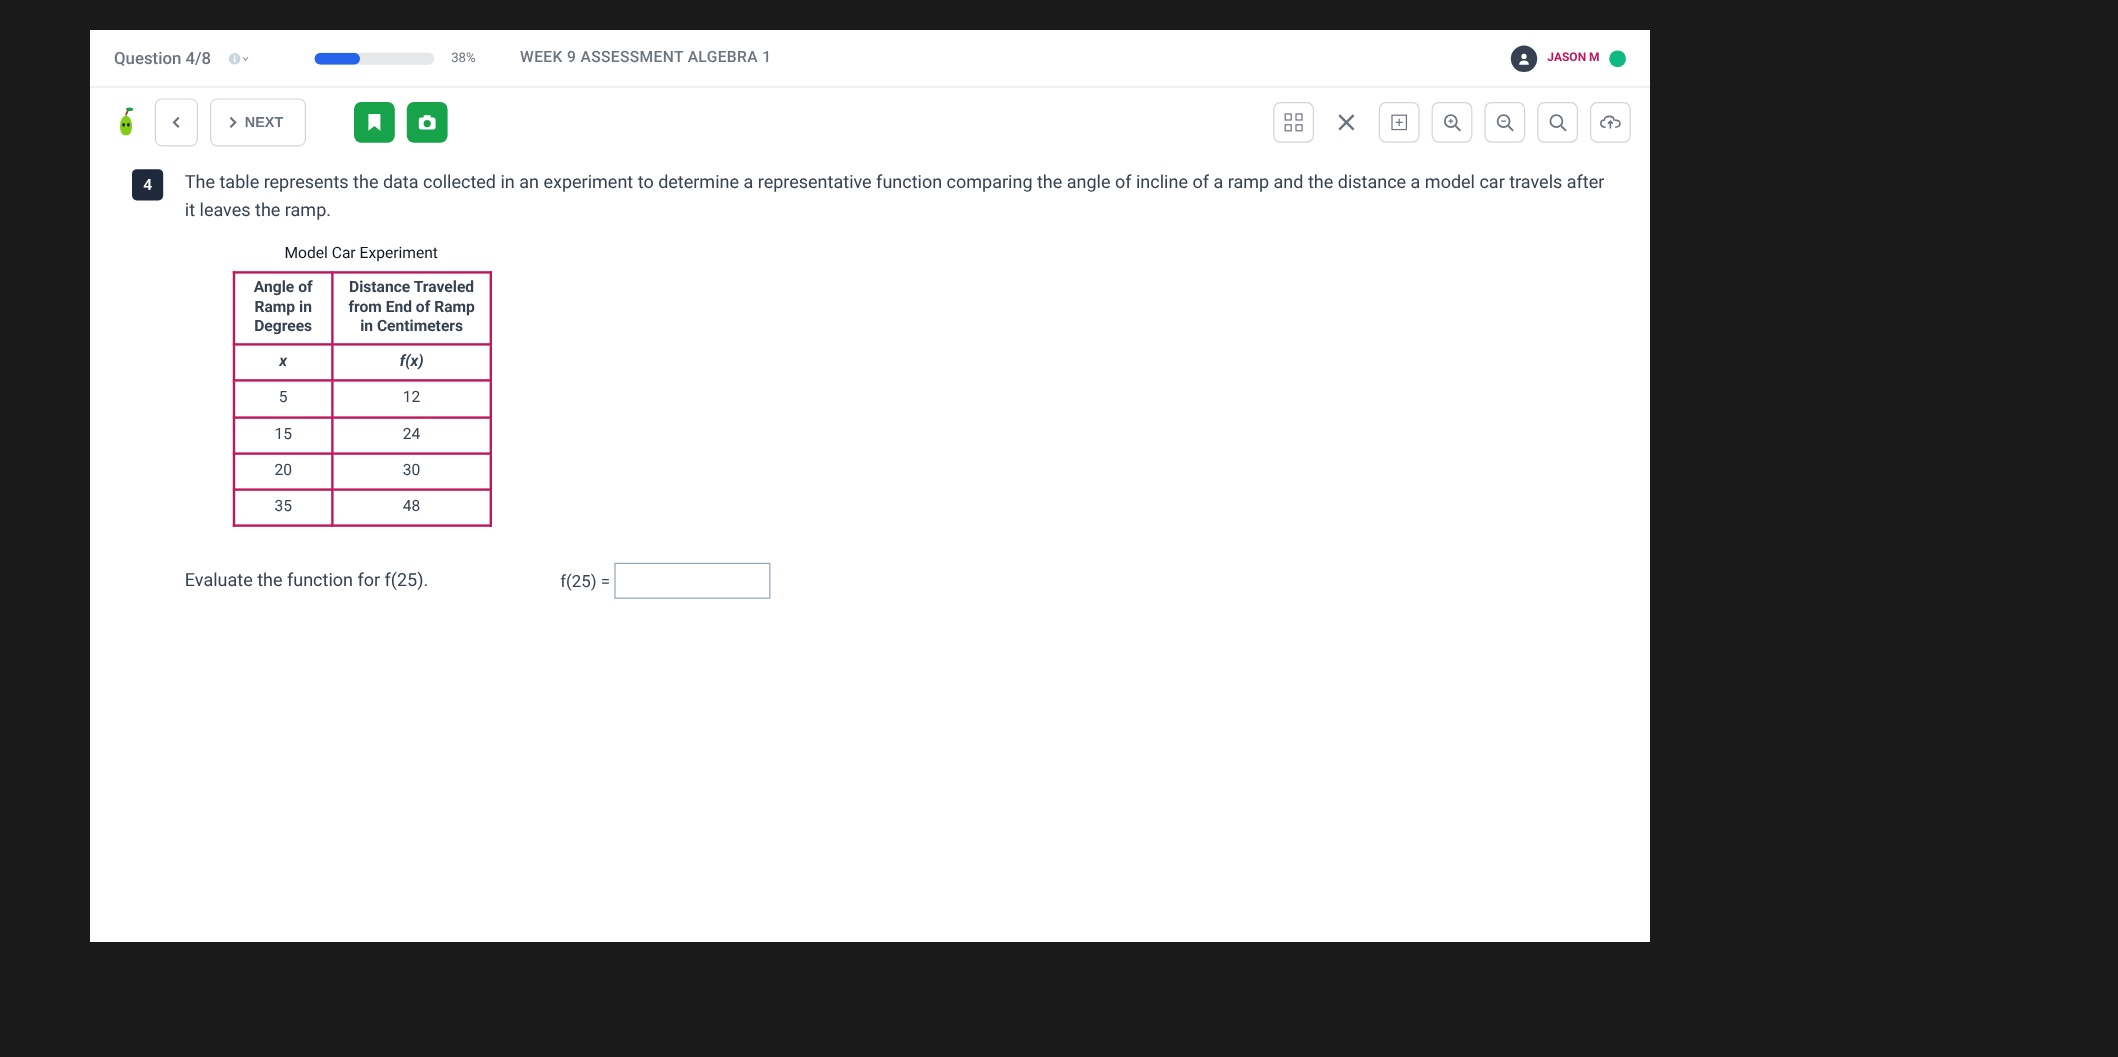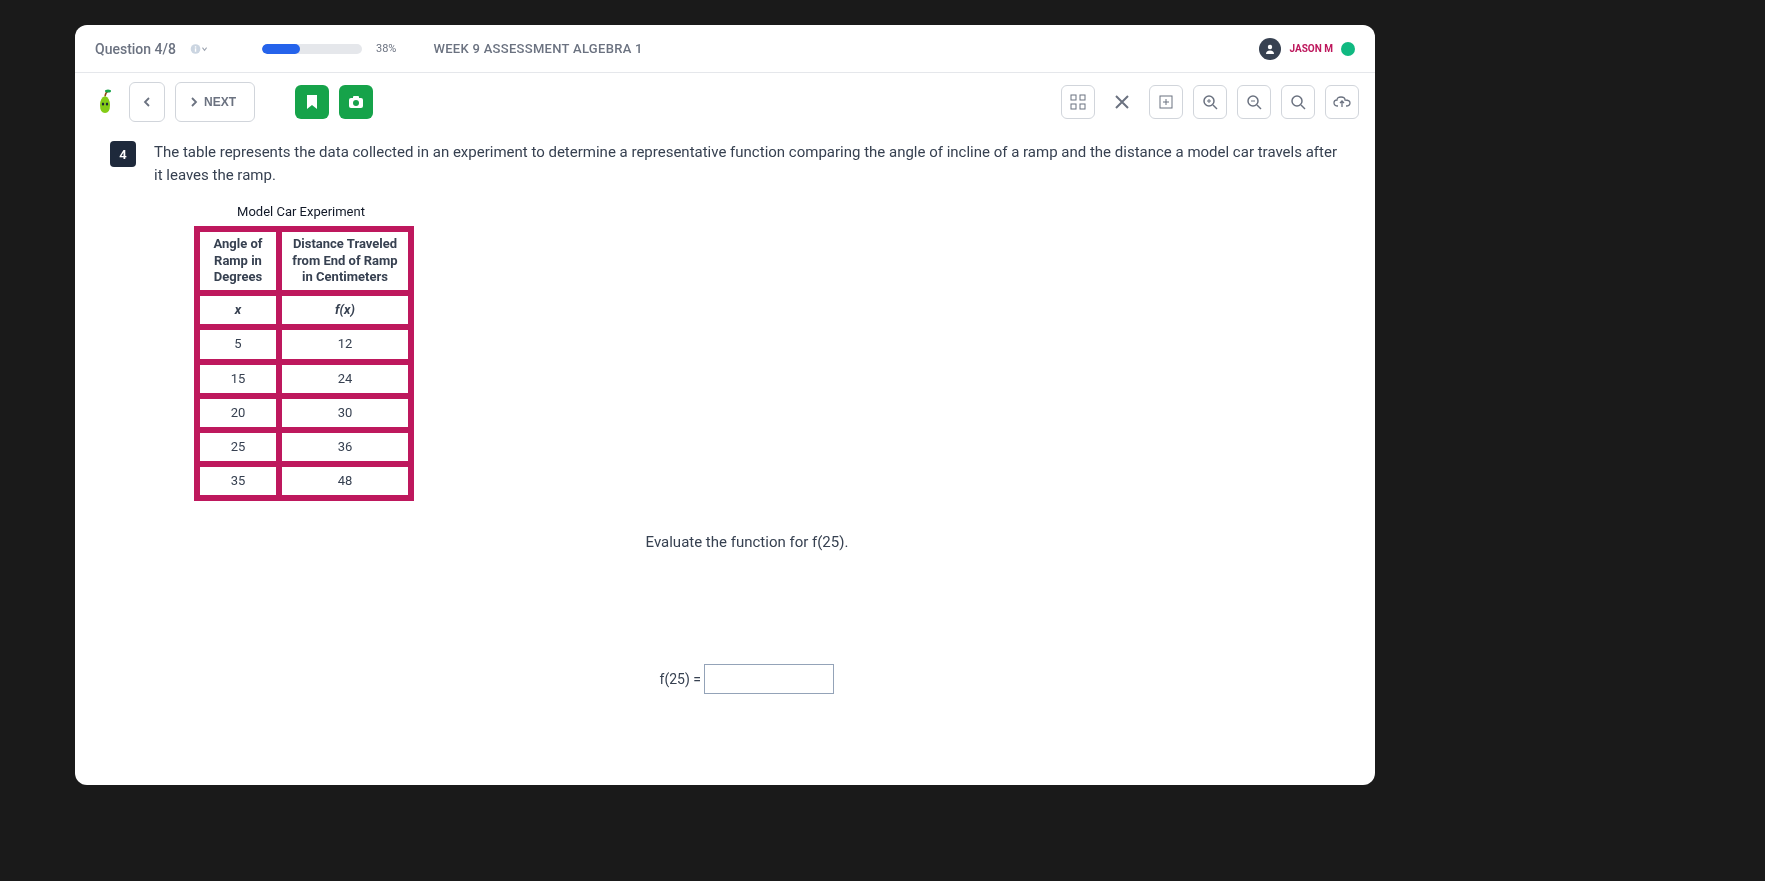--- a/index.html
+++ b/index.html
@@ -10,21 +10,21 @@
       height: 881px;
       display: flex;
       align-items: flex-start;
       justify-content: flex-start;
       padding: 25px 0 0 75px;
     }
     .app-container {
       background: #ffffff;
       width: 1300px;
       height: 760px;
-      border-radius: 12px;
+      border-radius: 0;
       overflow: hidden;
       display: flex;
       flex-direction: column;
     }
     .top-bar {
       height: 48px;
       display: flex;
       align-items: center;
       padding: 0 20px;
       border-bottom: 1px solid #e5e7eb;
@@ -135,31 +135,31 @@
     }
     .qbody { flex: 1; color: #374151; font-size: 15px; line-height: 1.55; }
     .qtext { margin-bottom: 14px; }
     .table-wrap { margin-left: 40px; margin-bottom: 30px; }
     .table-title { font-weight: 400; font-size: 13px; text-align: center; margin-bottom: 4px; color: #111827; width: 214px; }
     table.data {
       border-collapse: collapse;
       font-size: 13px;
     }
     table.data th, table.data td {
-      border: 6px solid #be185d;
+      border: 2px solid #be185d;
       text-align: center;
       padding: 4px 8px;
     }
     table.data th { font-weight: 700; line-height: 1.3; }
     .col1 { width: 82px; }
     .col2 { width: 132px; }
     .subhdr td { font-weight: 700; font-style: italic; }
     .answer-row {
       display: flex; align-items: center; gap: 110px;
-      font-size: 15px; color: #374151; flex-direction: column;
+      font-size: 15px; color: #374151;
     }
     .answer-label { font-size: 14px; }
     .answer-input {
       height: 30px; width: 130px;
       border: 1px solid #94a3b8;
       padding: 0 6px;
       font-size: 14px;
     }
     .fexpr { font-size: 14px; }
     svg { display: block; }
@@ -314,24 +314,20 @@
               </tr>
             <tr>
                 <td>15</td>
                 <td>24</td>
               </tr>
             <tr>
                 <td>20</td>
                 <td>30</td>
               </tr>
             <tr>
-                <td>25</td>
-                <td>36</td>
-              </tr>
-            <tr>
                 <td>35</td>
                 <td>48</td>
               </tr>
           </tbody>
         </table>
       </div>
 
       <div class="answer-row">
         <span>Evaluate the function for f(25).</span>
         <span class="answer-label">

